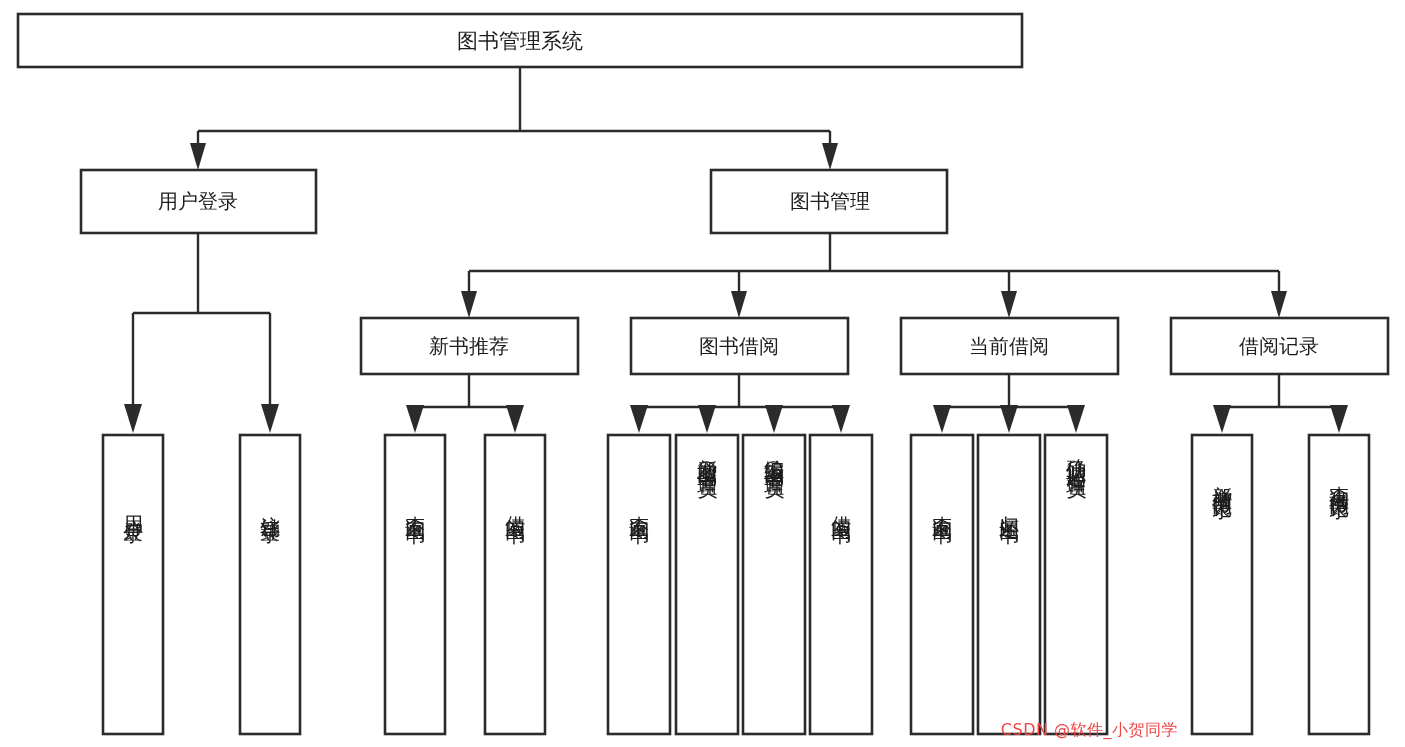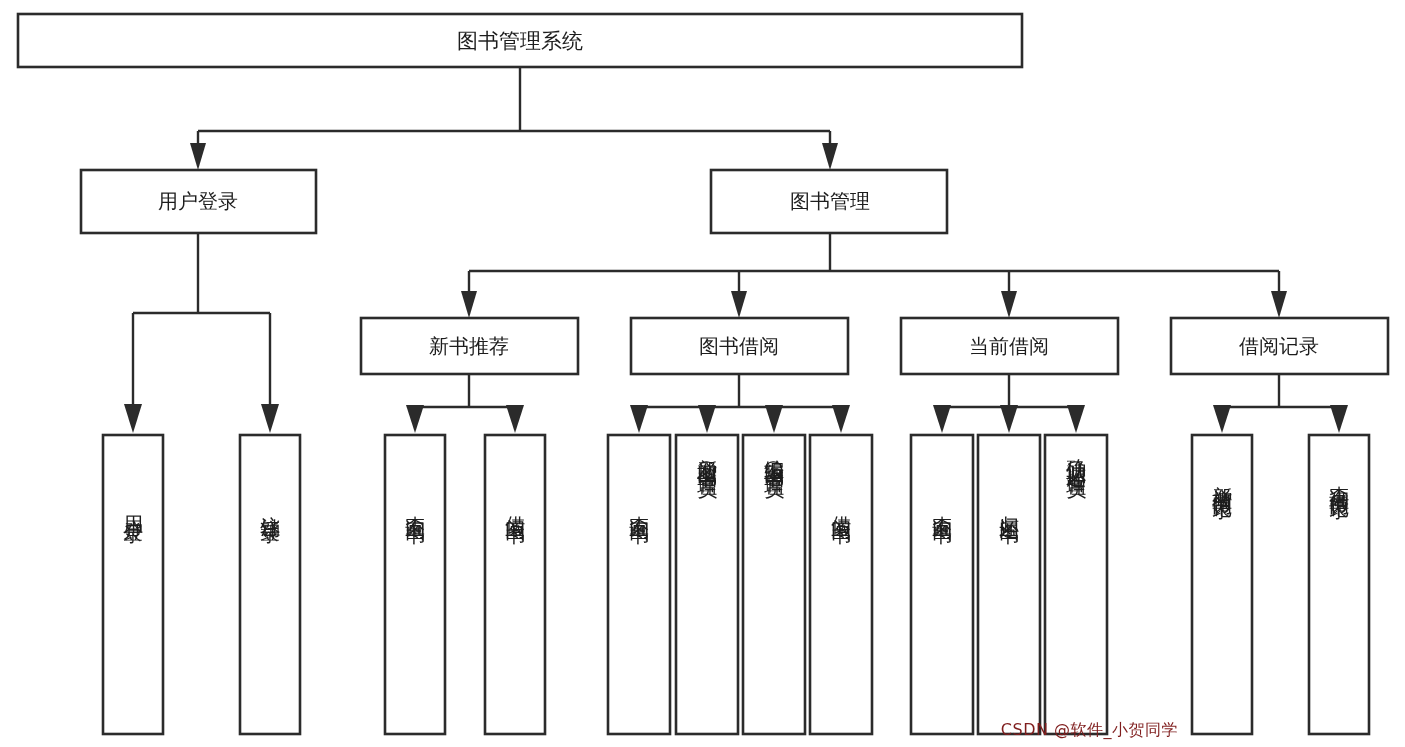--- a/index.html
+++ b/index.html
@@ -67,21 +67,21 @@
     letter-spacing: 3px;
     color: #1d1d1d;
     white-space: nowrap;
   }
   #watermark {
     position: absolute;
     right: 12px;
     bottom: 6px;
     font-family: "DejaVu Sans", "Liberation Sans", sans-serif;
     font-size: 16px;
-    color: #7f1d1d;
+    color: #ef4444;
     letter-spacing: 0.5px;
     white-space: nowrap;
   }
 </style>
 </head>
 <body>
 
 <div id="chart-root">
 
   <svg id="diagram" viewBox="0 0 1405 747" xmlns="http://www.w3.org/2000/svg">

